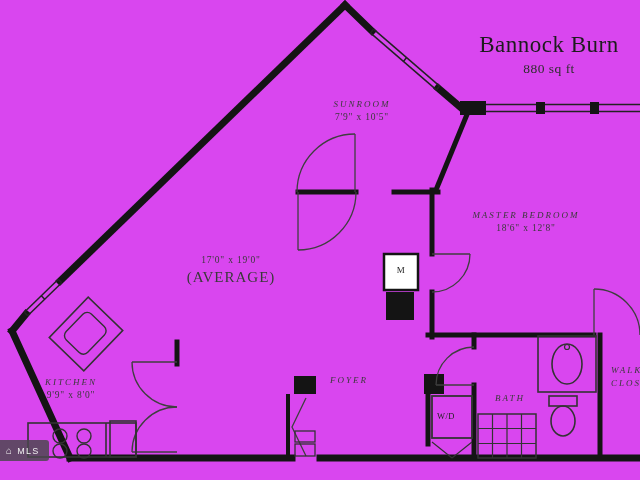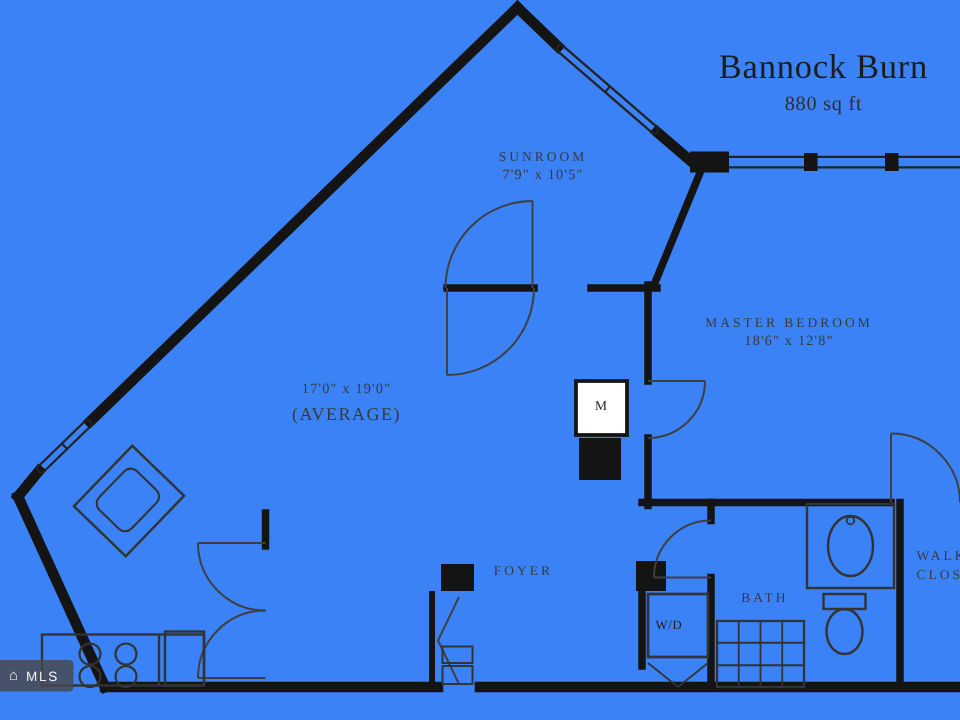--- a/index.html
+++ b/index.html
@@ -1,24 +1,24 @@
 <!DOCTYPE html>
 <html><head>
 <meta charset="utf-8">
 <style>
   html,body{margin:0;padding:0;background:#fff;}
   .stage{
-    position:relative;width:640px;height:480px;background:#3b82f6;
+    position:relative;width:640px;height:480px;background:#d946ef;
     overflow:hidden;font-family:"Liberation Serif", serif;
   }
   .stage svg{position:absolute;left:0;top:0;}
   .room-lbl{position:absolute;text-align:center;color:#3a3a3a;line-height:1;}
-  .room-name{font-size:9px;letter-spacing:2px;text-transform:uppercase;white-space:nowrap;}
+  .room-name{font-size:9px;letter-spacing:2px;text-transform:uppercase;white-space:nowrap;font-style:italic;}
   .room-dims{font-size:9.5px;letter-spacing:.8px;margin-top:4px;white-space:nowrap;}
-  .room-note{font-size:12px;letter-spacing:1px;text-transform:uppercase;margin-top:4px;white-space:nowrap;}
+  .room-note{font-size:15px;letter-spacing:1px;text-transform:uppercase;margin-top:4px;white-space:nowrap;}
   .title-blk{position:absolute;left:449px;top:33px;width:200px;text-align:center;color:#1c1c1c;line-height:1;}
   .title-name{font-size:23px;letter-spacing:.5px;white-space:nowrap;}
   .title-area{font-size:13.5px;margin-top:6px;color:#2e2e2e;letter-spacing:.5px;}
   .tiny-lbl{position:absolute;text-align:center;color:#222;font-size:8.5px;letter-spacing:.5px;line-height:1;}
   .closet-lbl{text-align:left;}
   .watermark{
     position:absolute;left:-4px;top:440px;height:21px;
     background:rgba(72,72,74,.82);color:#f1f1f1;display:flex;align-items:center;
     padding:0 10px;font-family:"Liberation Sans", sans-serif;font-size:9px;
     letter-spacing:1.2px;border-radius:0 3px 3px 0;
@@ -180,20 +180,24 @@
   <div class="room-lbl" style="left:436px;top:211px;width:180px">
     <div class="room-name">Master Bedroom</div>
     <div class="room-dims">18'6" x 12'8"</div>
   </div>
 
   <div class="room-lbl" style="left:151px;top:252px;width:160px">
     <div class="room-dims">17'0" x 19'0"</div>
     <div class="room-note">(Average)</div>
   </div>
 
+  <div class="room-lbl" style="left:11px;top:378px;width:120px">
+    <div class="room-name">Kitchen</div>
+    <div class="room-dims">9'9" x 8'0"</div>
+  </div>
 
   <div class="room-lbl" style="left:299px;top:376px;width:100px">
     <div class="room-name">Foyer</div>
   </div>
 
   <div class="room-lbl" style="left:460px;top:394px;width:100px">
     <div class="room-name">Bath</div>
   </div>
 
   <div class="room-lbl closet-lbl" style="left:611px;top:366px;width:90px">

